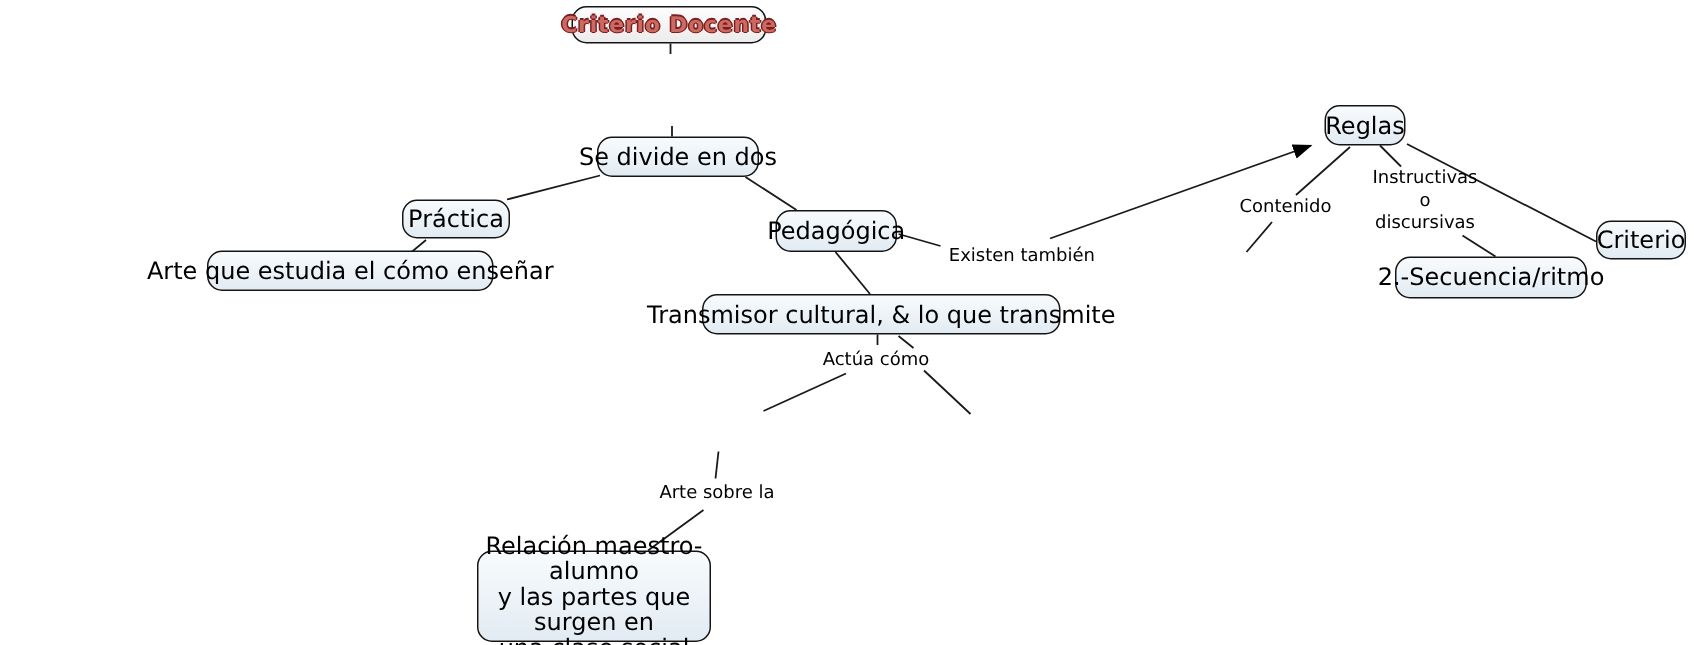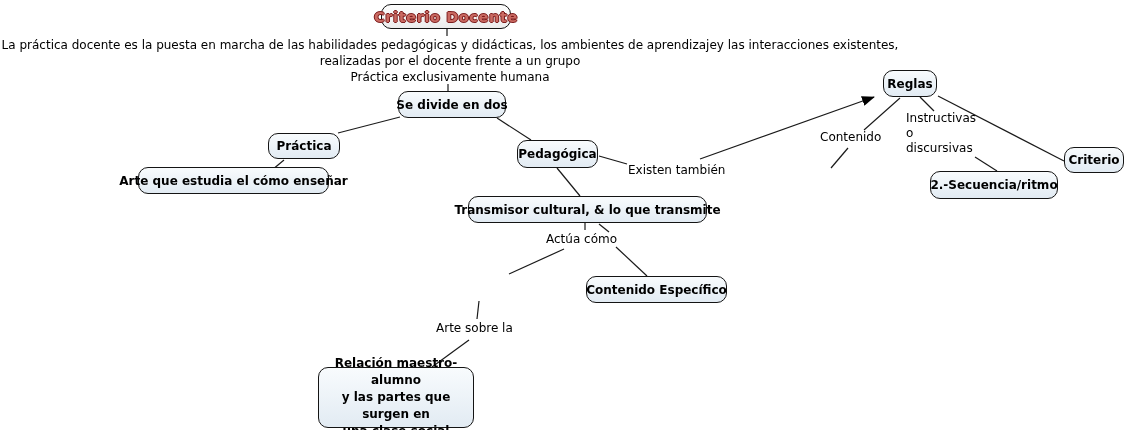--- a/index.html
+++ b/index.html
@@ -5,39 +5,39 @@
   html,body{margin:0;padding:0;background:#fff;}
   #canvas{
     position:relative;width:1129px;height:430px;background:#fff;
     font-family:"DejaVu Sans","Liberation Sans",sans-serif;color:#000;overflow:hidden;
   }
   svg.wires{position:absolute;left:0;top:0;width:1129px;height:430px;}
   .node{
     position:absolute;display:flex;align-items:center;justify-content:center;
     background:linear-gradient(180deg,#f8fbfd 0%,#e2ebf3 100%);
     border:1.4px solid #141414;border-radius:10px;
-    font-size:12px;line-height:14px;white-space:nowrap;box-sizing:border-box;
+    font-size:16px;line-height:14px;white-space:nowrap;box-sizing:border-box;
     cursor:pointer;
-    font-weight:bold;
   }
   .node.multiline{white-space:pre-line;text-align:center;line-height:17px;}
   .title-node{
     font-weight:700;font-size:14.5px;letter-spacing:.6px;color:#ca6a62;
     text-shadow:1px 0 0 #7d1d1d,-1px 0 0 #7d1d1d,0 1px 0 #7d1d1d,0 -1px 0 #7d1d1d;
     background:linear-gradient(180deg,#fdfdfd 0%,#ececec 100%);
   }
   .desc{
     position:absolute;left:0;top:37px;width:900px;text-align:center;
     font-size:12px;line-height:16px;white-space:pre-line;cursor:default;
   }
   .link-label{
     position:absolute;font-size:12px;line-height:15px;background:transparent;
     cursor:pointer;
+    text-align:right;
   }
-  .center{}
+  .center{text-align:center;}
   .pre{white-space:pre-line;}
 </style>
 </head>
 <body>
 
 <div id="canvas">
 
   <svg class="wires" viewBox="0 0 1129 430" xmlns="http://www.w3.org/2000/svg">
     <defs>
       <marker id="arrow" markerUnits="userSpaceOnUse" markerWidth="14" markerHeight="10" refX="12" refY="5" orient="auto">
@@ -62,36 +62,32 @@
       <line x1="900" y1="98" x2="864" y2="130"></line>
       <line x1="848" y1="148" x2="831" y2="168"></line>
       <line x1="920" y1="97" x2="934" y2="111"></line>
       <line x1="975" y1="157" x2="997" y2="171"></line>
       <line x1="938" y1="96" x2="1064" y2="161"></line>
     </g>
   </svg>
 
   <div class="node title-node" style="left:381px;top:4px;width:130px;height:25px">Criterio Docente</div>
 
-  <div class="desc">La práctica docente es la puesta en marcha de las habilidades pedagógicas y didácticas, los ambientes de aprendizajey las interacciones existentes,
-realizadas por el docente frente a un grupo
-Práctica exclusivamente humana</div>
 
   <div class="node" style="left:398px;top:91px;width:108px;height:27px">Se divide en dos</div>
 
   <div class="node" style="left:268px;top:133px;width:72px;height:26px">Práctica</div>
 
   <div class="node" style="left:138px;top:167px;width:191px;height:27px">Arte que estudia el cómo enseñar</div>
 
   <div class="node" style="left:517px;top:140px;width:81px;height:28px">Pedagógica</div>
 
   <div class="node" style="left:468px;top:196px;width:239px;height:27px">Transmisor cultural, &amp; lo que transmite</div>
 
 
-  <div class="node" style="left:586px;top:276px;width:141px;height:27px">Contenido Específico</div>
 
   <div class="node multiline" style="left:318px;top:367px;width:156px;height:61px">Relación maestro-alumno
 y las partes que surgen en
 una clase social</div>
 
   <div class="node" style="left:883px;top:70px;width:54px;height:27px">Reglas</div>
 
 
   <div class="node" style="left:930px;top:171px;width:128px;height:28px">2.-Secuencia/ritmo</div>
 

